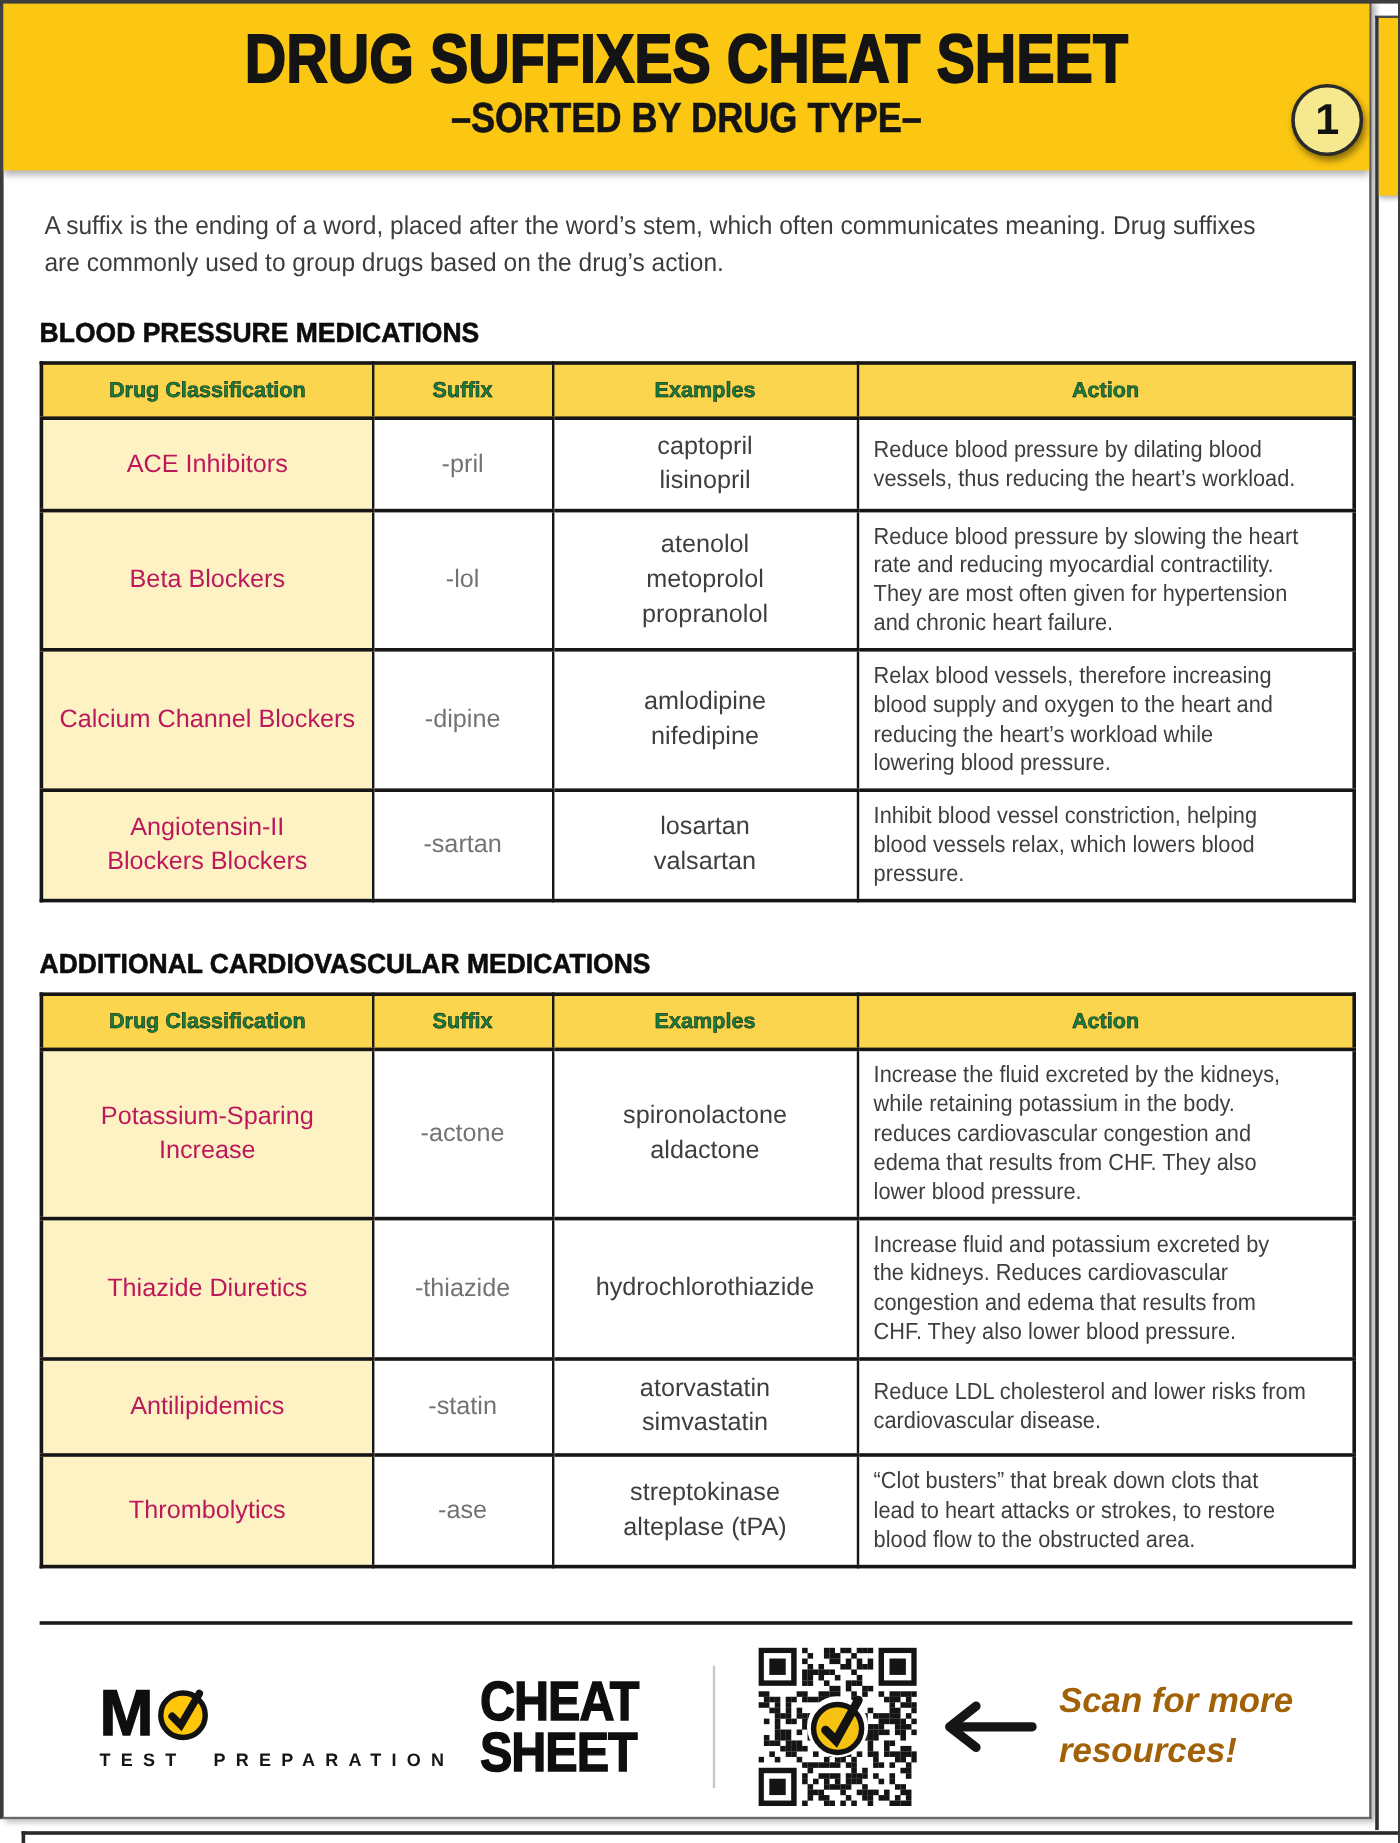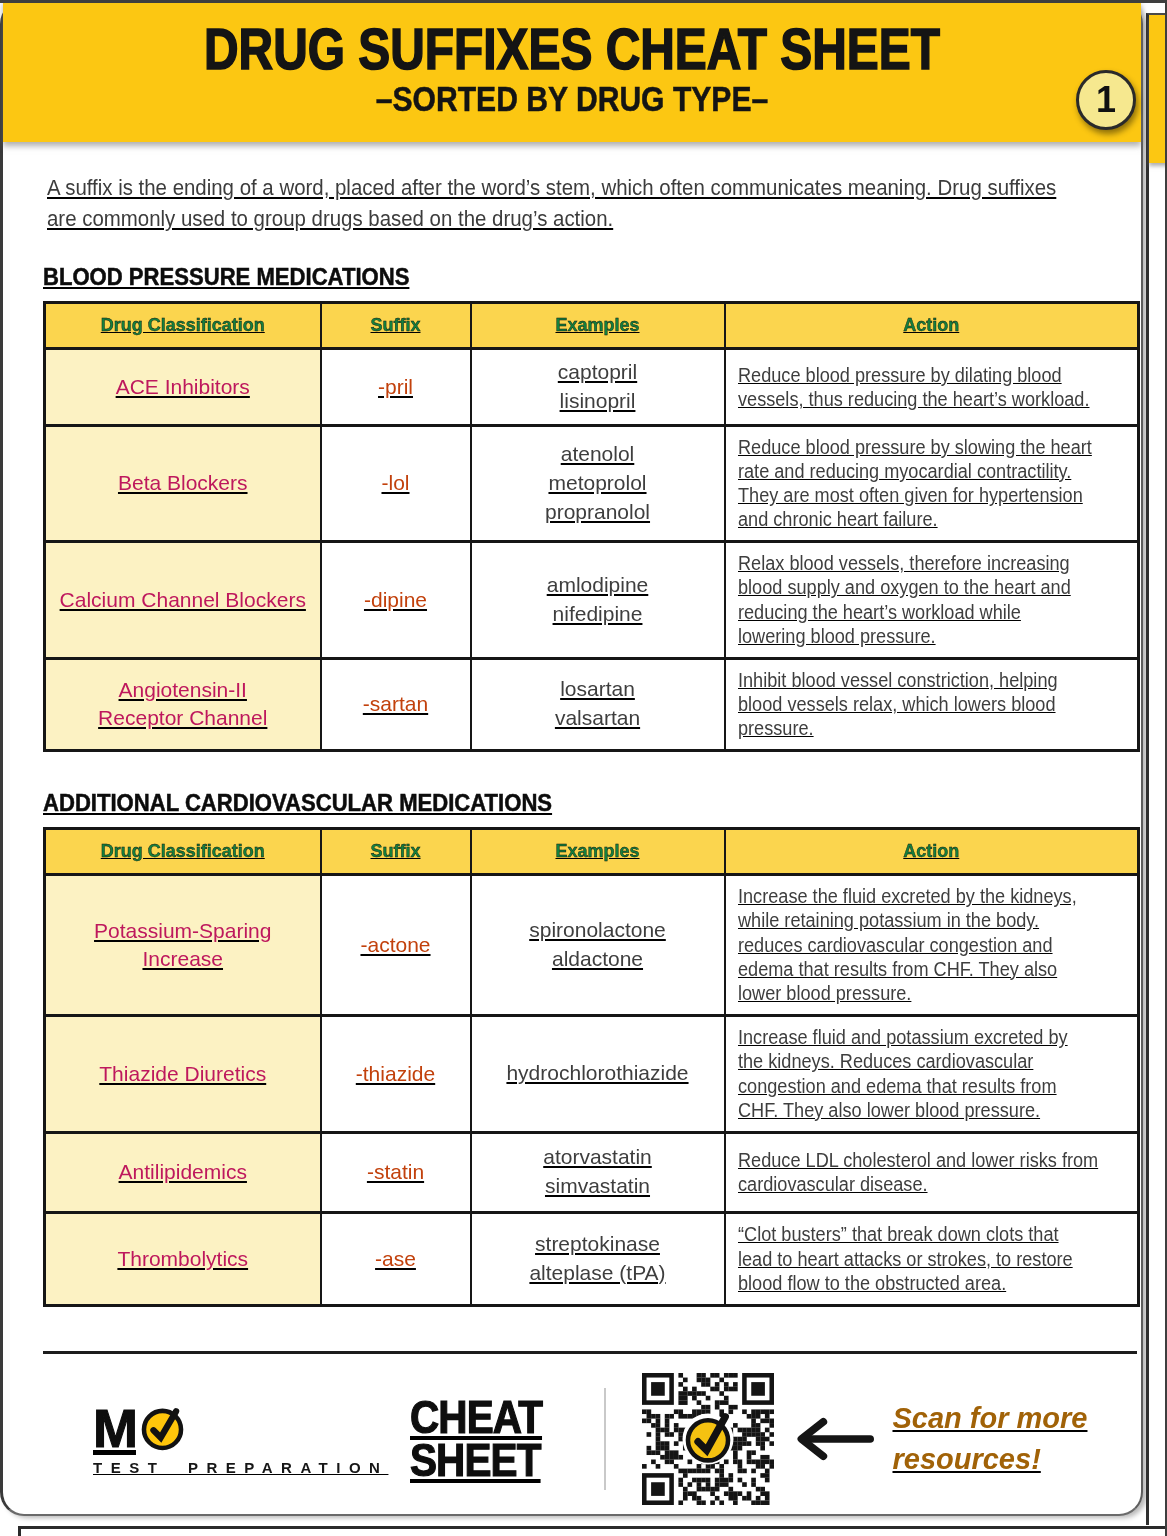--- a/index.html
+++ b/index.html
@@ -9,60 +9,59 @@
   }
   
   .frame-top{position:absolute;left:0;top:0;width:1167px;height:3px;background:#3e3e3e;}
   .frame-right{position:absolute;right:0;top:0;width:2px;height:1536px;background:#3e3e3e;}
 
   
   .page{
     position:absolute;left:0;top:0;width:1138px;height:1514px;background:#fff;
     border-left:3px solid #3a3a3a;border-right:2px solid #5d5d5d;border-bottom:2px solid #6a6a6a;
     box-shadow:4px 2px 5px rgba(0,0,0,.28);
-    border-radius:24px;
   }
   .banner{
     height:142px;background:#FCC712;position:relative;
     box-shadow:0 4px 6px rgba(110,110,110,.55);
   }
   .banner-title{
     text-align:center;padding-top:20px;font-size:57px;font-weight:bold;color:#141414;
     line-height:1.02;-webkit-text-stroke:1.6px #141414;transform:scaleX(.84);
   }
   .banner-subtitle{
     text-align:center;font-size:35px;font-weight:bold;color:#141414;margin-top:1px;
     -webkit-text-stroke:.5px #141414;transform:scaleX(.86);
   }
   .page-badge{
     position:absolute;top:70px;right:5px;width:54px;height:54px;border-radius:50%;
     background:#F6E88F;border:3px solid #2a2a2a;box-shadow:2px 4px 6px rgba(0,0,0,.45);
     display:flex;align-items:center;justify-content:center;
     font-size:36px;font-weight:600;color:#111;
   }
-  .content{padding:0 40px;text-decoration:underline;}
+  .content{padding:0 30px;}
   .intro{
     margin:31px 4px 0;font-size:21.5px;color:#3c3c3c;line-height:1.42;
     white-space:pre-line;transform:scaleX(.95);transform-origin:0 0;width:106%;
   }
   .section-title{
     margin:30px 0 10px;font-size:23px;font-weight:bold;color:#0c0c0c;
     -webkit-text-stroke:.5px #0c0c0c;transform:scaleX(.96);transform-origin:0 50%;white-space:nowrap;
   }
   .section-title.second{margin-top:38px;}
 
   table{width:1094px;border-collapse:collapse;table-layout:fixed;background:#fff;border:3px solid #161616;}
   thead tr{height:46px;}
   th{
     background:#FBD54E;font-size:18px;font-weight:bold;color:#15803d;
     -webkit-text-stroke:.4px #101010;border:2px solid #161616;border-bottom-width:3px;padding:4px;
   }
   td{border:2px solid #161616;border-top-width:3px;text-align:center;vertical-align:middle;padding:8px 10px;}
   td.cls{background:#FCF2C3;font-size:21px;color:#be185d;line-height:1.32;white-space:pre-line;}
-  td.suf{font-size:21px;color:#c2410c;}
+  td.suf{font-size:21px;color:#737373;}
   td.exa{font-size:21px;color:#3e3e3e;line-height:1.38;white-space:pre-line;text-align:center;}
   td.act{text-align:left;padding:8px 2px 8px 12px;}
   td.act>span{
     display:block;font-size:19.5px;color:#3e3e3e;line-height:1.24;white-space:pre-line;
     transform:scaleX(.93);transform-origin:0 50%;width:107%;
   }
   .tbl1 tbody tr:nth-child(1){height:73px;}
   .tbl1 tbody tr:nth-child(2){height:115px;}
   .tbl1 tbody tr:nth-child(3){height:117px;}
   .tbl1 tbody tr:nth-child(4){height:92px;}
@@ -163,21 +162,21 @@
 nifedipine</td>
             <td class="act">
                 <span>Relax blood vessels, therefore increasing
 blood supply and oxygen to the heart and
 reducing the heart’s workload while
 lowering blood pressure.</span>
               </td>
           </tr>
           <tr>
             <td class="cls">Angiotensin-II
-Receptor Channel</td>
+Blockers Blockers</td>
             <td class="suf">-sartan</td>
             <td class="exa">losartan
 valsartan</td>
             <td class="act">
                 <span>Inhibit blood vessel constriction, helping
 blood vessels relax, which lowers blood
 pressure.</span>
               </td>
           </tr>
         </tbody>

